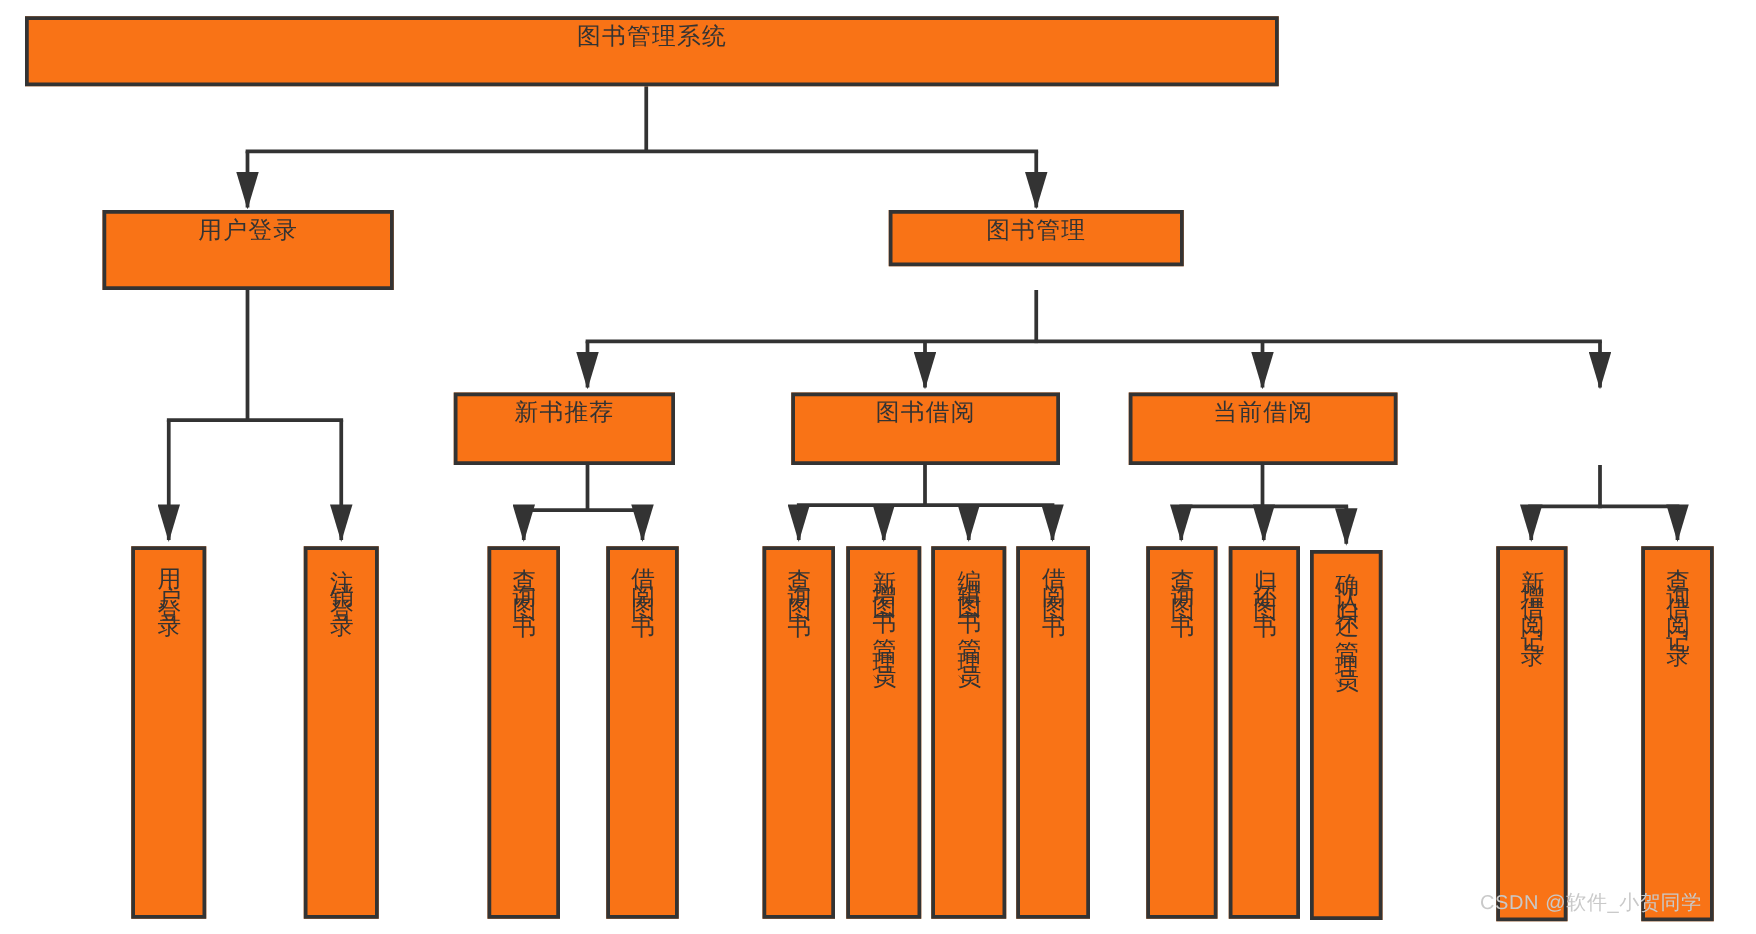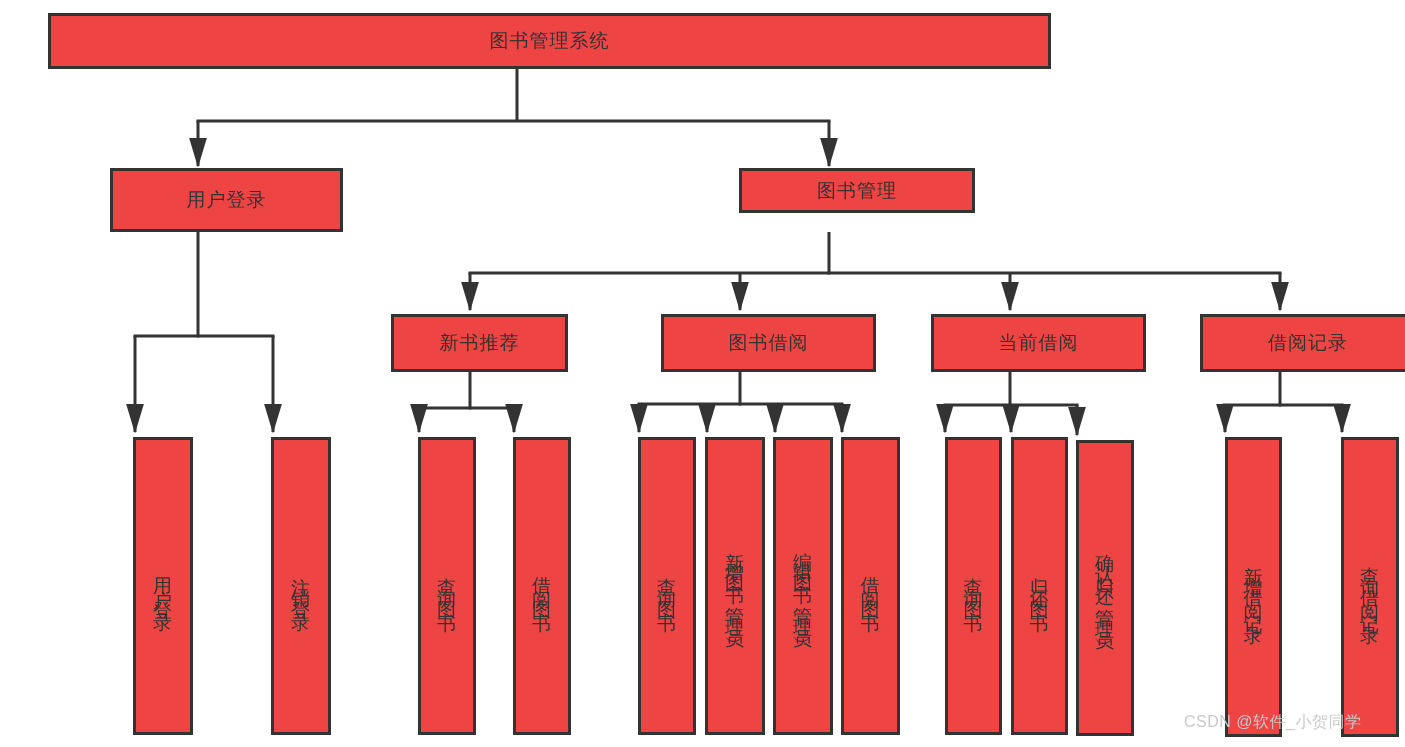--- a/index.html
+++ b/index.html
@@ -14,26 +14,25 @@
   .edges {
     position: absolute;
     left: 0; top: 0;
     width: 1405px; height: 747px;
     pointer-events: none;
   }
   .box {
     position: absolute;
     box-sizing: border-box;
     border: 3px solid #333333;
-    background: #ef4444;
+    background: #f97316;
     display: flex;
-    align-items: center;
+    align-items: flex-start;
     justify-content: center;
     color: #333333;
-    margin-left: 28px;
   }
   .hlabel {
     font-size: 19px;
     letter-spacing: 1px;
     white-space: nowrap;
     color: #333333;
   }
   .vlabel {
     writing-mode: vertical-rl;
     text-orientation: mixed;
@@ -122,23 +121,20 @@
 
   <div class="box" style="left:363px;top:314px;width:177px;height:58px">
     <span class="hlabel">新书推荐</span>
   </div>
   <div class="box" style="left:903px;top:314px;width:215px;height:58px">
     <span class="hlabel">当前借阅</span>
   </div>
   <div class="box" style="left:633px;top:314px;width:215px;height:58px">
     <span class="hlabel">图书借阅</span>
   </div>
-  <div class="box" style="left:1172px;top:314px;width:216px;height:58px">
-    <span class="hlabel">借阅记录</span>
-  </div>
 
   <div class="box" style="left:105px;top:437px;width:60px;height:298px">
     <span class="vlabel">用户登录</span>
   </div>
   <div class="box" style="left:243px;top:437px;width:60px;height:298px">
     <span class="vlabel">注销登录</span>
   </div>
 
   <div class="box" style="left:390px;top:437px;width:58px;height:298px">
     <span class="vlabel">查询图书</span>

